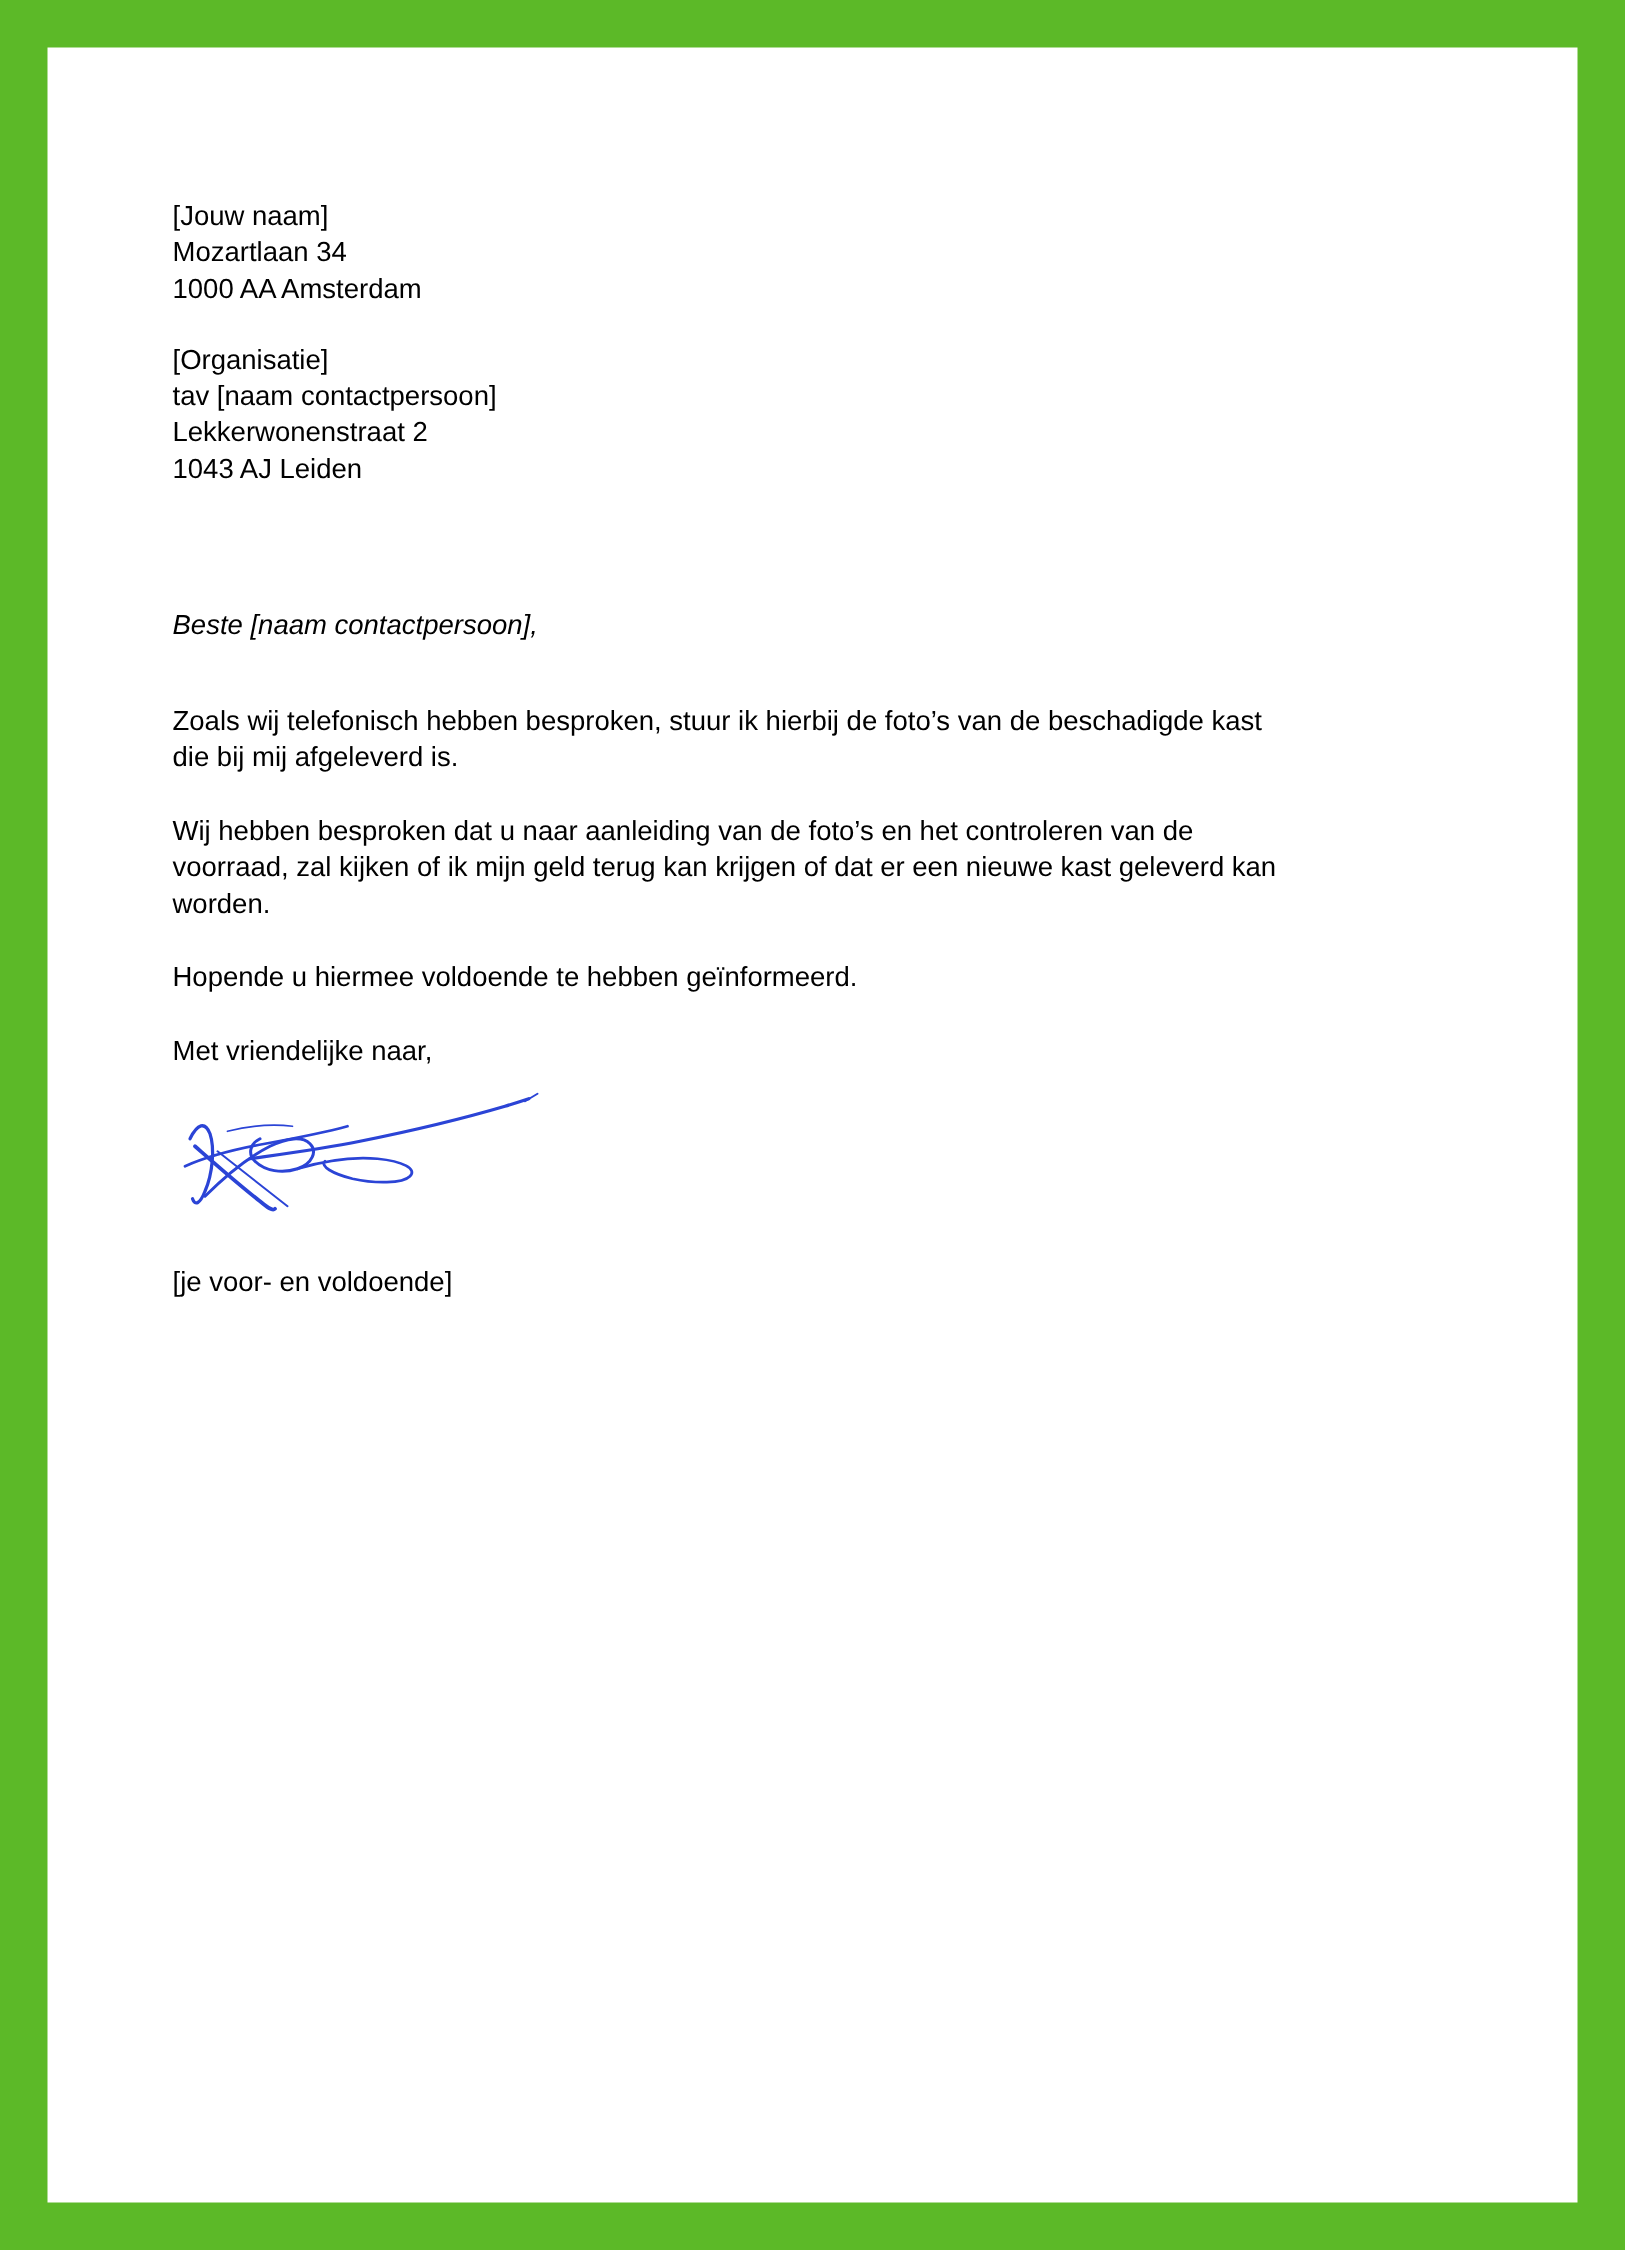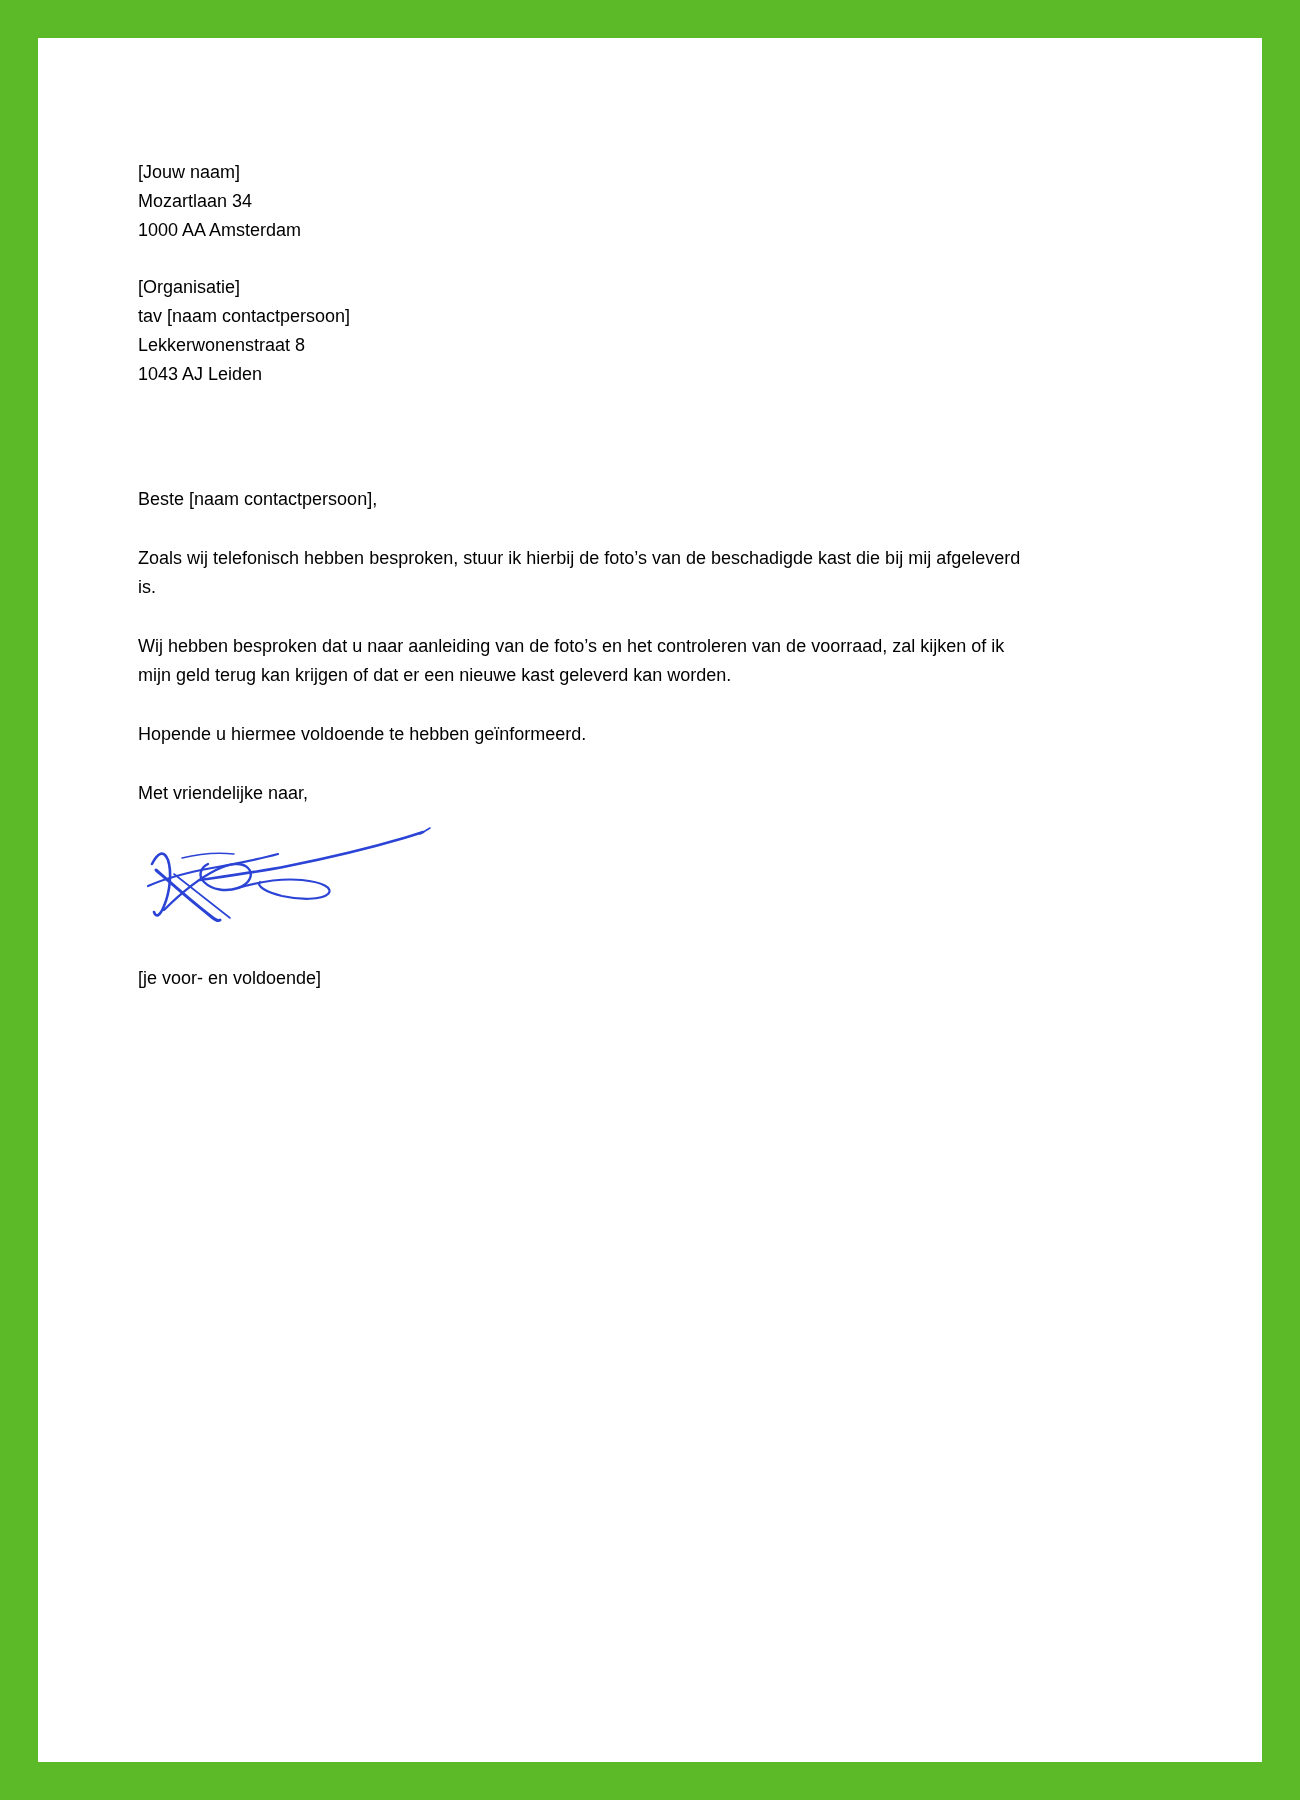--- a/index.html
+++ b/index.html
@@ -20,39 +20,40 @@
     width: 1224px;
     height: 1724px;
     background: #ffffff;
     box-sizing: border-box;
   }
   .letter {
     position: absolute;
     left: 100px;
     top: 120px;
     width: 1000px;
-    font-size: 18px;
+    font-size: 22px;
     line-height: 29px;
     color: #000000;
   }
   .block {
     margin: 0 0 28px 0;
     white-space: pre-line;
   }
   .addr-sender {
     margin-bottom: 28px;
   }
   .addr-recipient {
     margin-bottom: 96px;
   }
   .dateline {
     margin-bottom: 96px;
   }
   .salutation {
-    margin-bottom: 30px;
+    margin-bottom: 48px;
+    font-style: italic;
   }
   .para {
     margin-bottom: 30px;
     max-width: 890px;
   }
   .closing {
     margin-bottom: 0;
   }
   .signature-area {
     position: relative;
@@ -72,21 +73,21 @@
 
 <div class="page-frame">
   <div class="letter">
 
     <div class="block addr-sender">[Jouw naam]
 Mozartlaan 34
 1000 AA Amsterdam</div>
 
     <div class="block addr-recipient">[Organisatie]
 tav [naam contactpersoon]
-Lekkerwonenstraat 8
+Lekkerwonenstraat 2
 1043 AJ Leiden</div>
 
 
     <div class="block salutation">Beste [naam contactpersoon],</div>
 
     <div class="para">Zoals wij telefonisch hebben besproken, stuur ik hierbij de foto’s van de beschadigde kast die bij mij afgeleverd is.</div>
 
     <div class="para">Wij hebben besproken dat u naar aanleiding van de foto’s en het controleren van de voorraad, zal kijken of ik mijn geld terug kan krijgen of dat er een nieuwe kast geleverd kan worden.</div>
 
     <div class="para">Hopende u hiermee voldoende te hebben geïnformeerd.</div>

